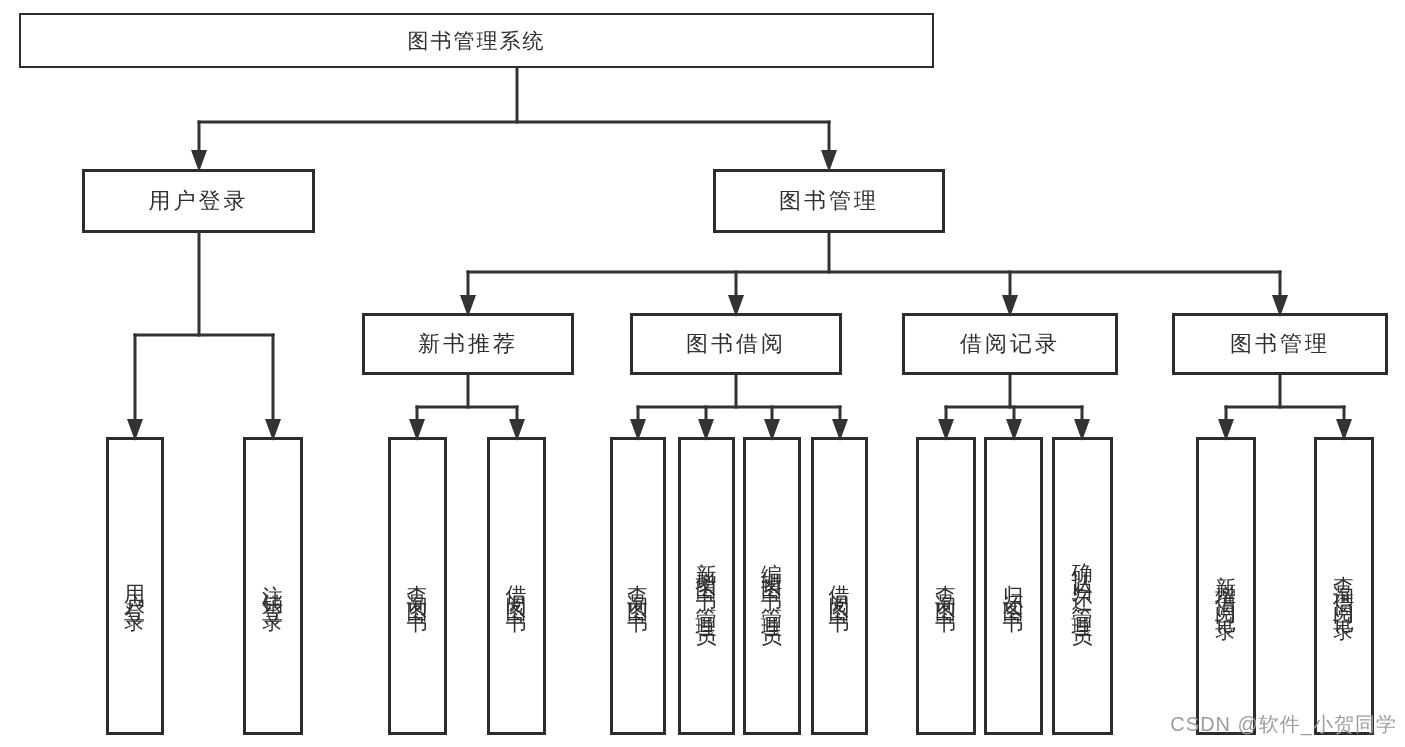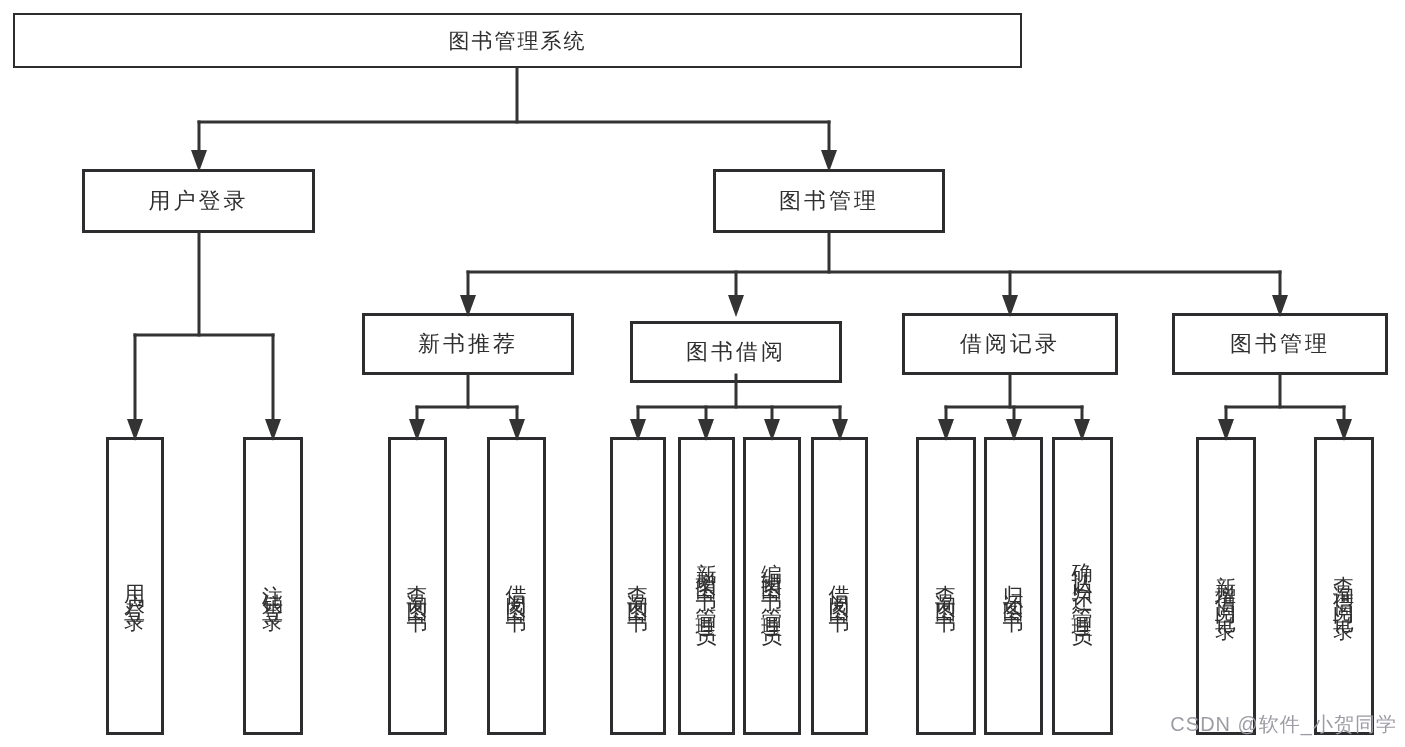--- a/index.html
+++ b/index.html
@@ -57,35 +57,35 @@
     white-space:nowrap;
     letter-spacing:1px;
     margin-left:18px;
   }
 </style>
 </head>
 <body>
 
 <div id="canvas">
 
-  <div class="node root" style="left:13px;top:13px;width:1009px;height:55px">
+  <div class="node root" style="left:19px;top:13px;width:915px;height:55px">
     <span class="hlabel">图书管理系统</span>
   </div>
 
   <div class="node" style="left:82px;top:169px;width:233px;height:64px">
     <span class="hlabel">用户登录</span>
   </div>
   <div class="node" style="left:362px;top:313px;width:212px;height:62px">
     <span class="hlabel">新书推荐</span>
   </div>
 
   <div class="node" style="left:713px;top:169px;width:232px;height:64px">
     <span class="hlabel">图书管理</span>
   </div>
-  <div class="node" style="left:630px;top:321px;width:212px;height:62px">
+  <div class="node" style="left:630px;top:313px;width:212px;height:62px">
     <span class="hlabel">图书借阅</span>
   </div>
   <div class="node" style="left:902px;top:313px;width:216px;height:62px">
     <span class="hlabel">借阅记录</span>
   </div>
   <div class="node" style="left:1172px;top:313px;width:216px;height:62px">
     <span class="hlabel">图书管理</span>
   </div>
 
   <div class="node" style="left:106px;top:437px;width:58px;height:298px">

